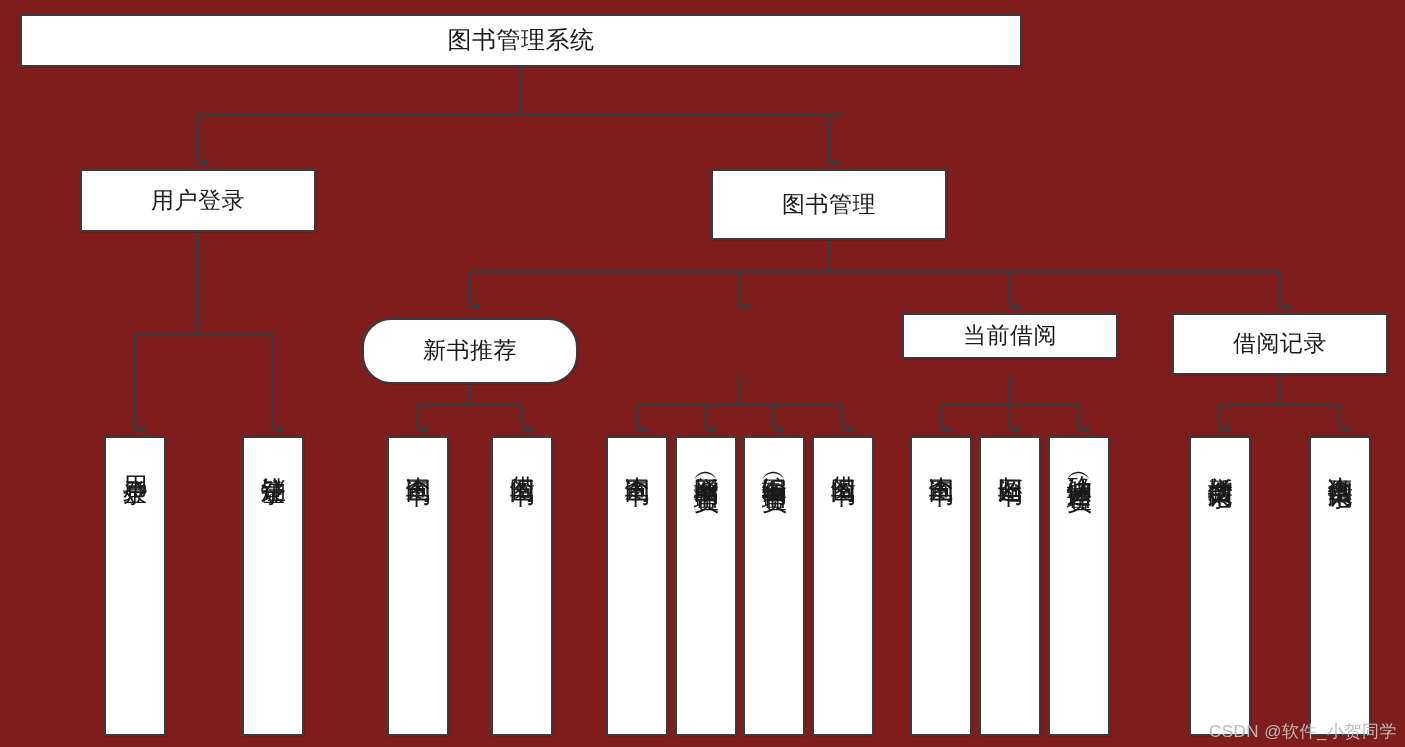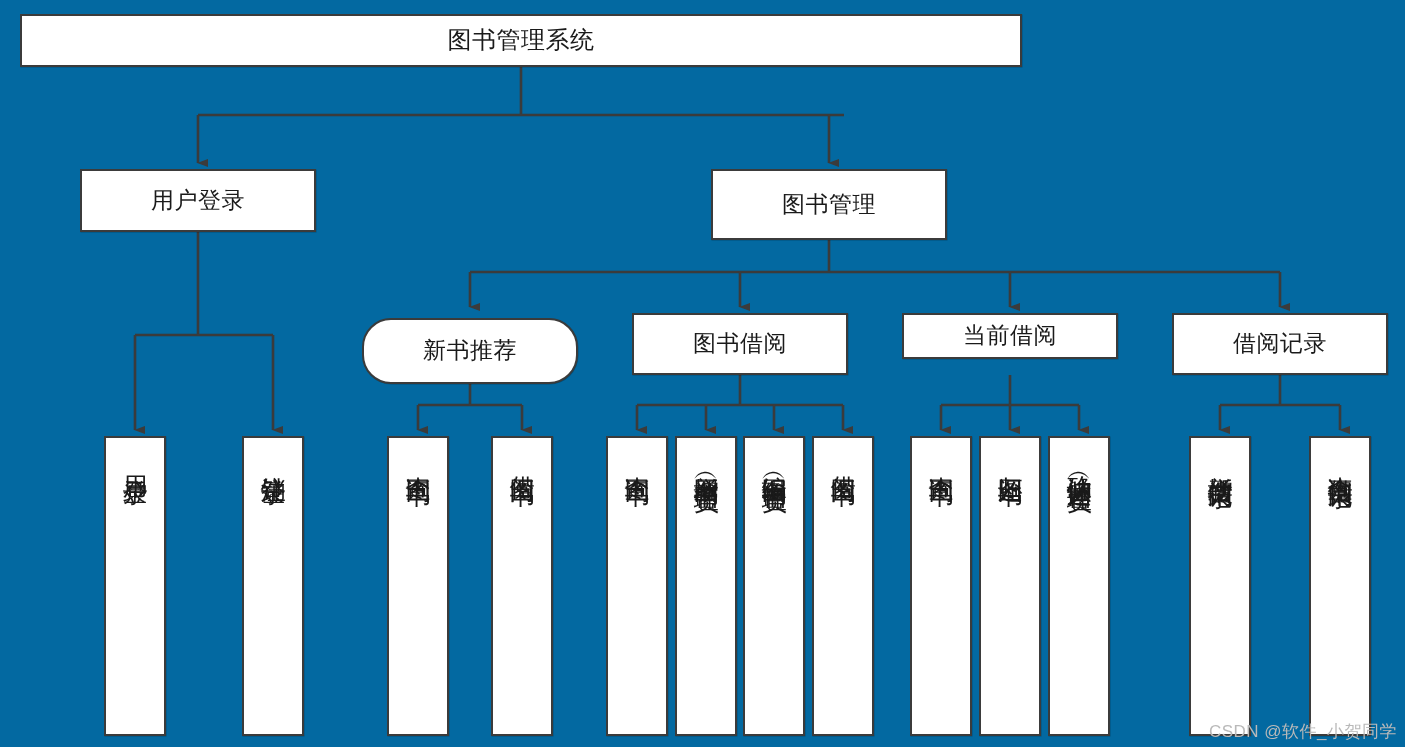--- a/index.html
+++ b/index.html
@@ -8,21 +8,21 @@
     padding: 0;
     background: #ffffff;
   }
   body {
     font-family: "Liberation Sans", "DejaVu Sans", sans-serif;
   }
   #diagram-root {
     position: relative;
     width: 1405px;
     height: 747px;
-    background: #0369a1;
+    background: #7f1d1d;
     overflow: hidden;
   }
   #edge-layer {
     position: absolute;
     left: 0;
     top: 0;
     width: 1405px;
     height: 747px;
     pointer-events: none;
   }
@@ -140,23 +140,20 @@
   <div class="node h" style="left:80px; top:169px; width:236px; height:63px;">
     <span class="node-label">用户登录</span>
   </div>
   <div class="node h" style="left:711px; top:169px; width:236px; height:71px;">
     <span class="node-label">图书管理</span>
   </div>
 
   <div class="node h" style="left:362px; top:318px; width:216px; height:66px;border-radius:29px;">
     <span class="node-label">新书推荐</span>
   </div>
-  <div class="node h" style="left:632px; top:313px; width:216px; height:62px;">
-    <span class="node-label">图书借阅</span>
-  </div>
   <div class="node h" style="left:902px; top:313px; width:216px; height:46px;">
     <span class="node-label">当前借阅</span>
   </div>
   <div class="node h" style="left:1172px; top:313px; width:216px; height:62px;">
     <span class="node-label">借阅记录</span>
   </div>
 
   <div class="node v" style="left:104px; top:436px; width:62px; height:300px;">
     <span class="node-label">用户登录</span>
   </div>

